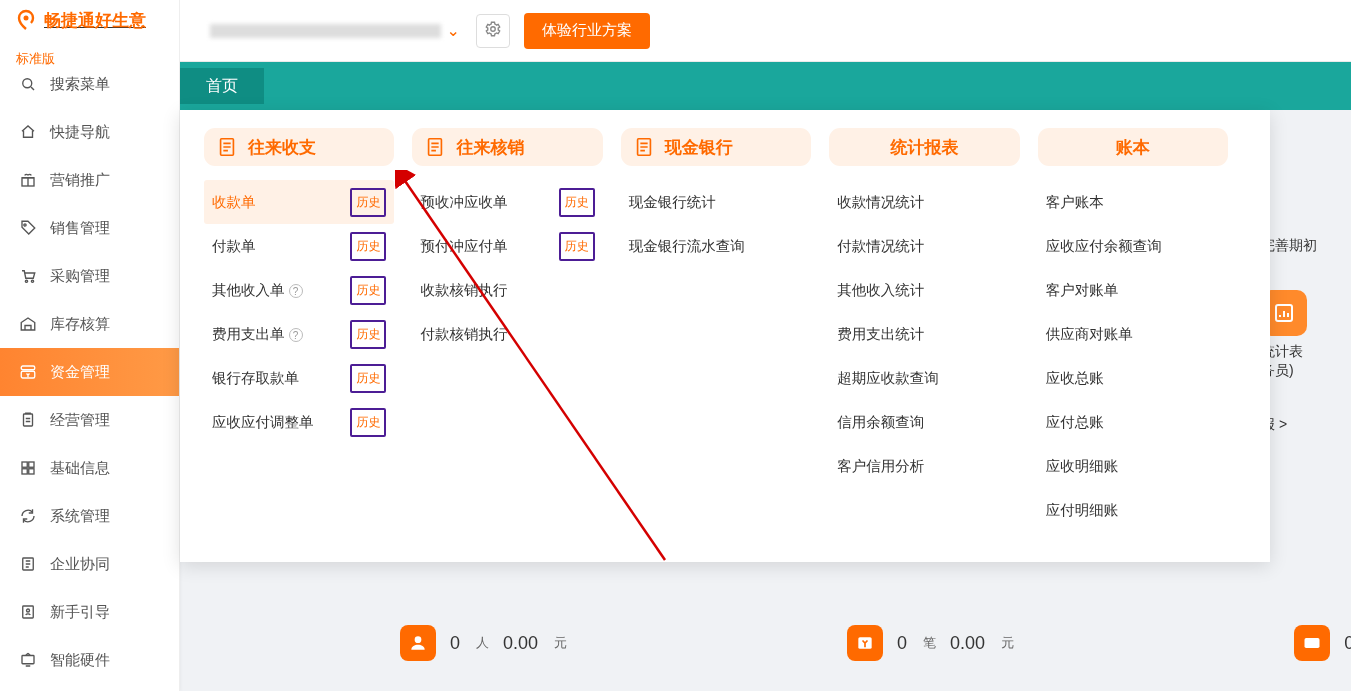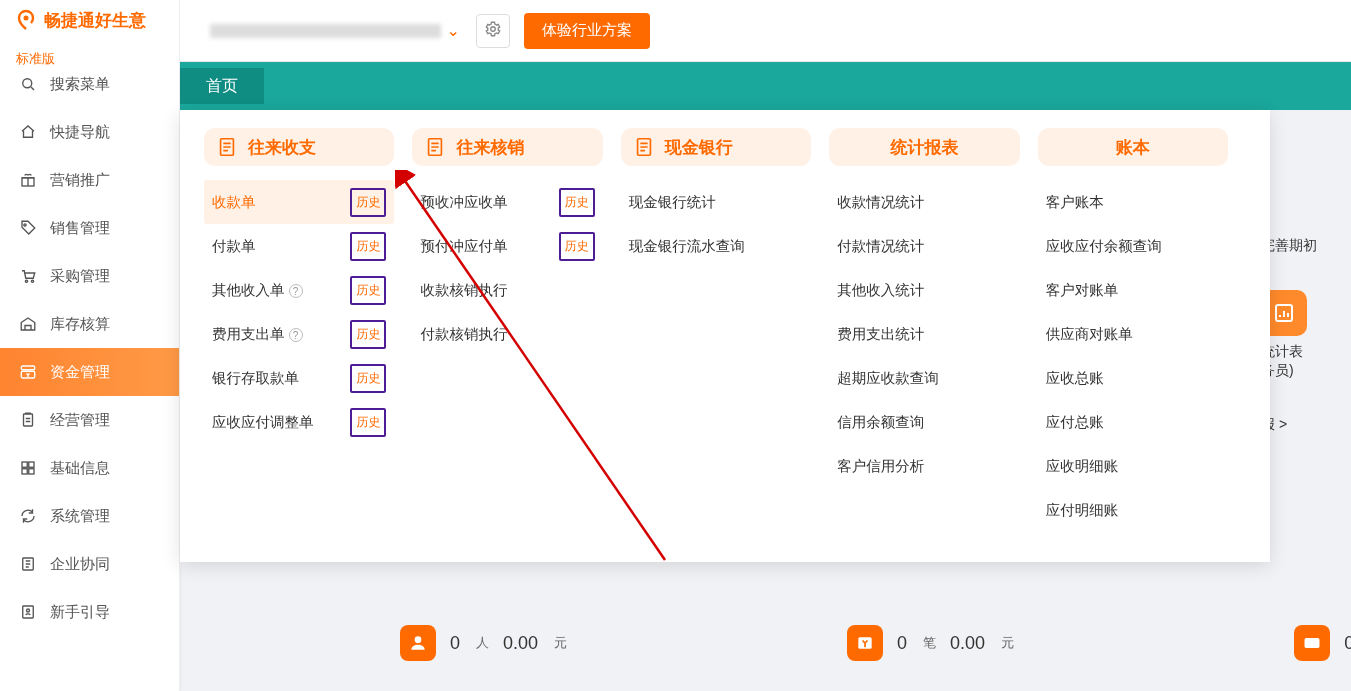--- a/index.html
+++ b/index.html
@@ -22,21 +22,21 @@
     height: 691px;
     background: #fff;
     border-right: 1px solid #eee;
     box-shadow: 1px 0 3px rgba(0,0,0,.04);
   }
   .brand {
     height: 60px;
     padding: 8px 12px 4px 14px;
   }
   .brand-row {
-    display: flex; align-items: center;
+    display: flex; align-items: center; text-decoration: underline;
   }
   .brand-logo {
     width: 24px; height: 24px;
     color: #ff6a00;
   }
   .brand-title {
     font-size: 17px; font-weight: 700;
     color: #ff6a00;
     margin-left: 6px;
   }
@@ -365,20 +365,29 @@
       <div class="nav-item">
         <span class="nav-icon">
           <svg viewBox="0 0 24 24" width="18" height="18" fill="none" stroke="currentColor" stroke-width="1.8">
             <rect x="5" y="4" width="14" height="16" rx="1"></rect>
             <circle cx="12" cy="10" r="2"></circle>
             <path d="M9 16c1-2 5-2 6 0"></path>
           </svg>
         </span>
         <span class="nav-label">新手引导</span>
       </div>
+      <div class="nav-item">
+        <span class="nav-icon">
+          <svg viewBox="0 0 24 24" width="18" height="18" fill="none" stroke="currentColor" stroke-width="1.8">
+            <rect x="4" y="6" width="16" height="11" rx="1"></rect>
+            <path d="M9 20h6M12 3l-3 3M12 3l3 3"></path>
+          </svg>
+        </span>
+        <span class="nav-label">智能硬件</span>
+      </div>
     </div>
 </div>
 
 <div class="topbar">
   <div class="sel">
     <div class="sel-text"></div>
     <span class="chev">⌄</span>
   </div>
   <div class="gear-btn">
     <span>

